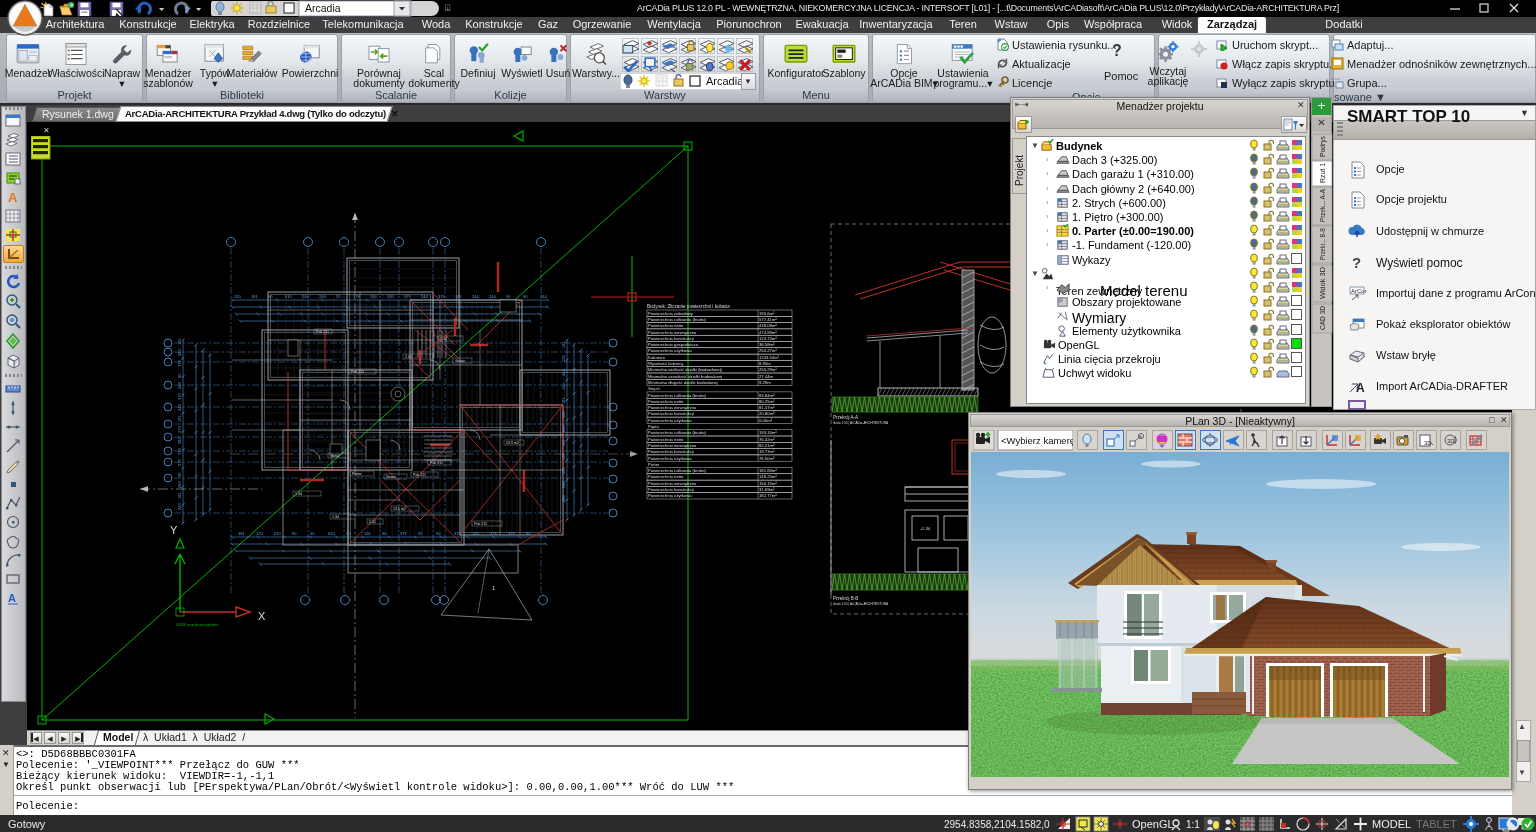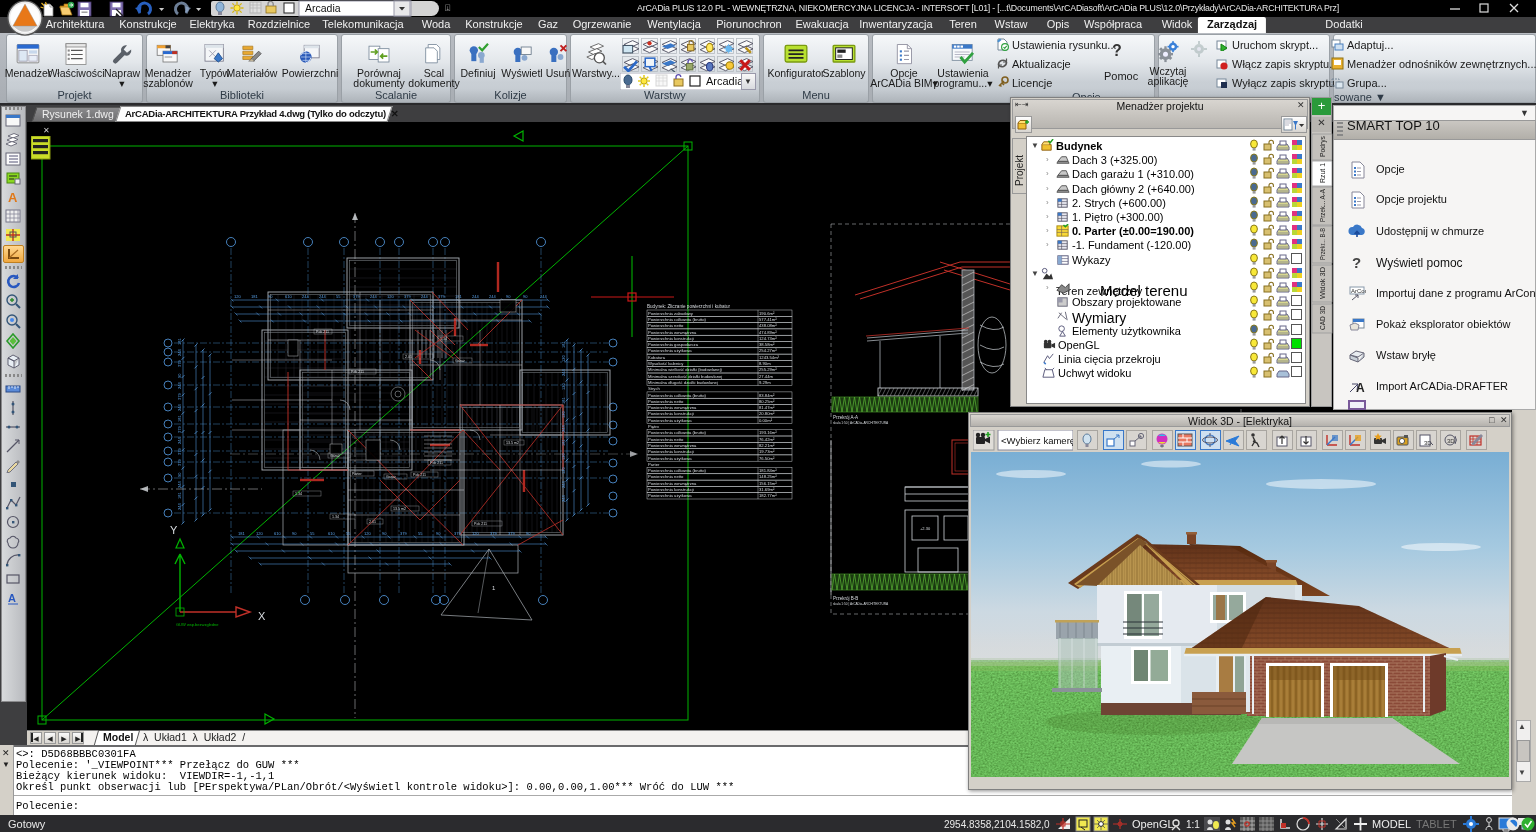--- a/index.html
+++ b/index.html
@@ -1915,21 +1915,21 @@
     <text x="14" y="163" font-size="8" fill="#222" font-family="Liberation Sans" textLength="32" lengthAdjust="spacingAndGlyphs" transform="rotate(-90 14,163)">Przekr... B-B</text>
     <rect x="1" y="168" width="20" height="37" fill="#c4c1bc" stroke="#999" stroke-width="0.8"></rect>
     <text x="14" y="202" font-size="8" fill="#222" font-family="Liberation Sans" textLength="32" lengthAdjust="spacingAndGlyphs" transform="rotate(-90 14,202)">Widok 3D</text>
     <rect x="1" y="207" width="20" height="29" fill="#c4c1bc" stroke="#999" stroke-width="0.8"></rect>
     <text x="14" y="233" font-size="8" fill="#222" font-family="Liberation Sans" textLength="24" lengthAdjust="spacingAndGlyphs" transform="rotate(-90 14,233)">CAD 3D</text>
   </svg>
 <div class="abs" style="left:1333px;top:105px;width:203px;height:305px;background:#f6f5f4;border:1px solid #aaa;"></div>
 <div class="abs" style="left:1520px;top:108px;font-size:9px;color:#333;">▼</div>
 <div class="abs" style="left:1333px;top:120px;width:203px;height:20px;background:linear-gradient(#cac7c2,#b2afa9);border:1px solid #999;"></div>
 <div class="abs" style="left:1337px;top:122px;width:6px;height:15px;background:repeating-linear-gradient(#888 0,#888 2px,transparent 2px,transparent 4px);"></div>
-<div class="abs" style="left:1347px;top:118px;font-size:13px;font-weight:normal;color:#111;">SMART TOP 10</div>
+<div class="abs" style="left:1347px;top:107px;font-size:17px;font-weight:bold;color:#111;">SMART TOP 10</div>
 <svg class="ico" style="left:1348px;top:161px" width="18" height="18" viewBox="0 0 18 18">
     <path d="M4,1 h8 l4,4 v12 h-12 z" fill="#fff" stroke="#889"></path>
     <g fill="#3a78c8">
       <rect x="6" y="6" width="2" height="2"></rect>
       <rect x="6" y="9.5" width="2" height="2"></rect>
       <rect x="6" y="13" width="2" height="2"></rect>
     </g>
     <g stroke="#99a" stroke-width="1">
       <path d="M9,7 h4 M9,10.5 h4 M9,14 h4"></path>
     </g>
@@ -1981,21 +1981,21 @@
 <svg class="ico" style="left:1348px;top:400px" width="18" height="10" viewBox="0 0 18 10">
     <rect x="0" y="0" width="18" height="10" fill="#7a5a9a"></rect>
     <rect x="2" y="2" width="14" height="6" fill="#f0f0f8"></rect>
   </svg>
 <div class="abs" style="left:1512px;top:410px;width:24px;height:405px;background:#d4d0c8;"></div>
 <div class="abs" style="left:1516px;top:720px;width:15px;height:62px;background:#f0efee;border:1px solid #aaa;"></div>
 <div class="abs" style="left:1518px;top:722px;font-size:8px;color:#444;">▲</div>
 <div class="abs" style="left:1517px;top:740px;width:13px;height:22px;background:#c8c5c0;border:1px solid #999;"></div>
 <div class="abs" style="left:1518px;top:768px;font-size:8px;color:#444;">▼</div>
 <div class="abs" style="left:968px;top:412px;width:544px;height:378px;background:#d4d0c8;border:1px solid #808080;box-shadow:1px 1px 4px rgba(0,0,0,0.45);"></div>
-<div class="abs" style="left:970px;top:414px;width:540px;height:13px;background:linear-gradient(#d8d5d0,#b5b2ad);border:1px solid #999;color:#111;font-size:10.5px;text-align:center;line-height:12px;">Widok 3D - [Elektryka]</div>
+<div class="abs" style="left:970px;top:414px;width:540px;height:13px;background:linear-gradient(#d8d5d0,#b5b2ad);border:1px solid #999;color:#111;font-size:10.5px;text-align:center;line-height:12px;">PLan 3D - [Nieaktywny]</div>
 <div class="abs" style="left:1489px;top:415px;font-size:9px;color:#333;">□</div>
 <div class="abs" style="left:1500px;top:415px;font-size:9px;color:#333;">✕</div>
 <div class="abs" style="left:970px;top:428px;width:540px;height:24px;background:#d4d0c8;"></div>
 <svg class="abs" style="left:973px;top:430px" width="100" height="21" viewBox="0 0 100 21">
 <rect x="0" y="0" width="21" height="20" fill="#e0ddd8" stroke="#999"></rect>
 <rect x="3" y="7" width="9" height="7" rx="1" fill="#222"></rect>
     <path d="M12,9 l5,-2.5 v7 l-5,-2.5 z" fill="#222"></path>
     <circle cx="5" cy="5" r="2.2" fill="#222"></circle>
     <circle cx="10" cy="5" r="2.2" fill="#222"></circle>
     <path d="M15,2 v5 m-2.5,-2.5 h5" stroke="#20a020" stroke-width="1.6"></path>

